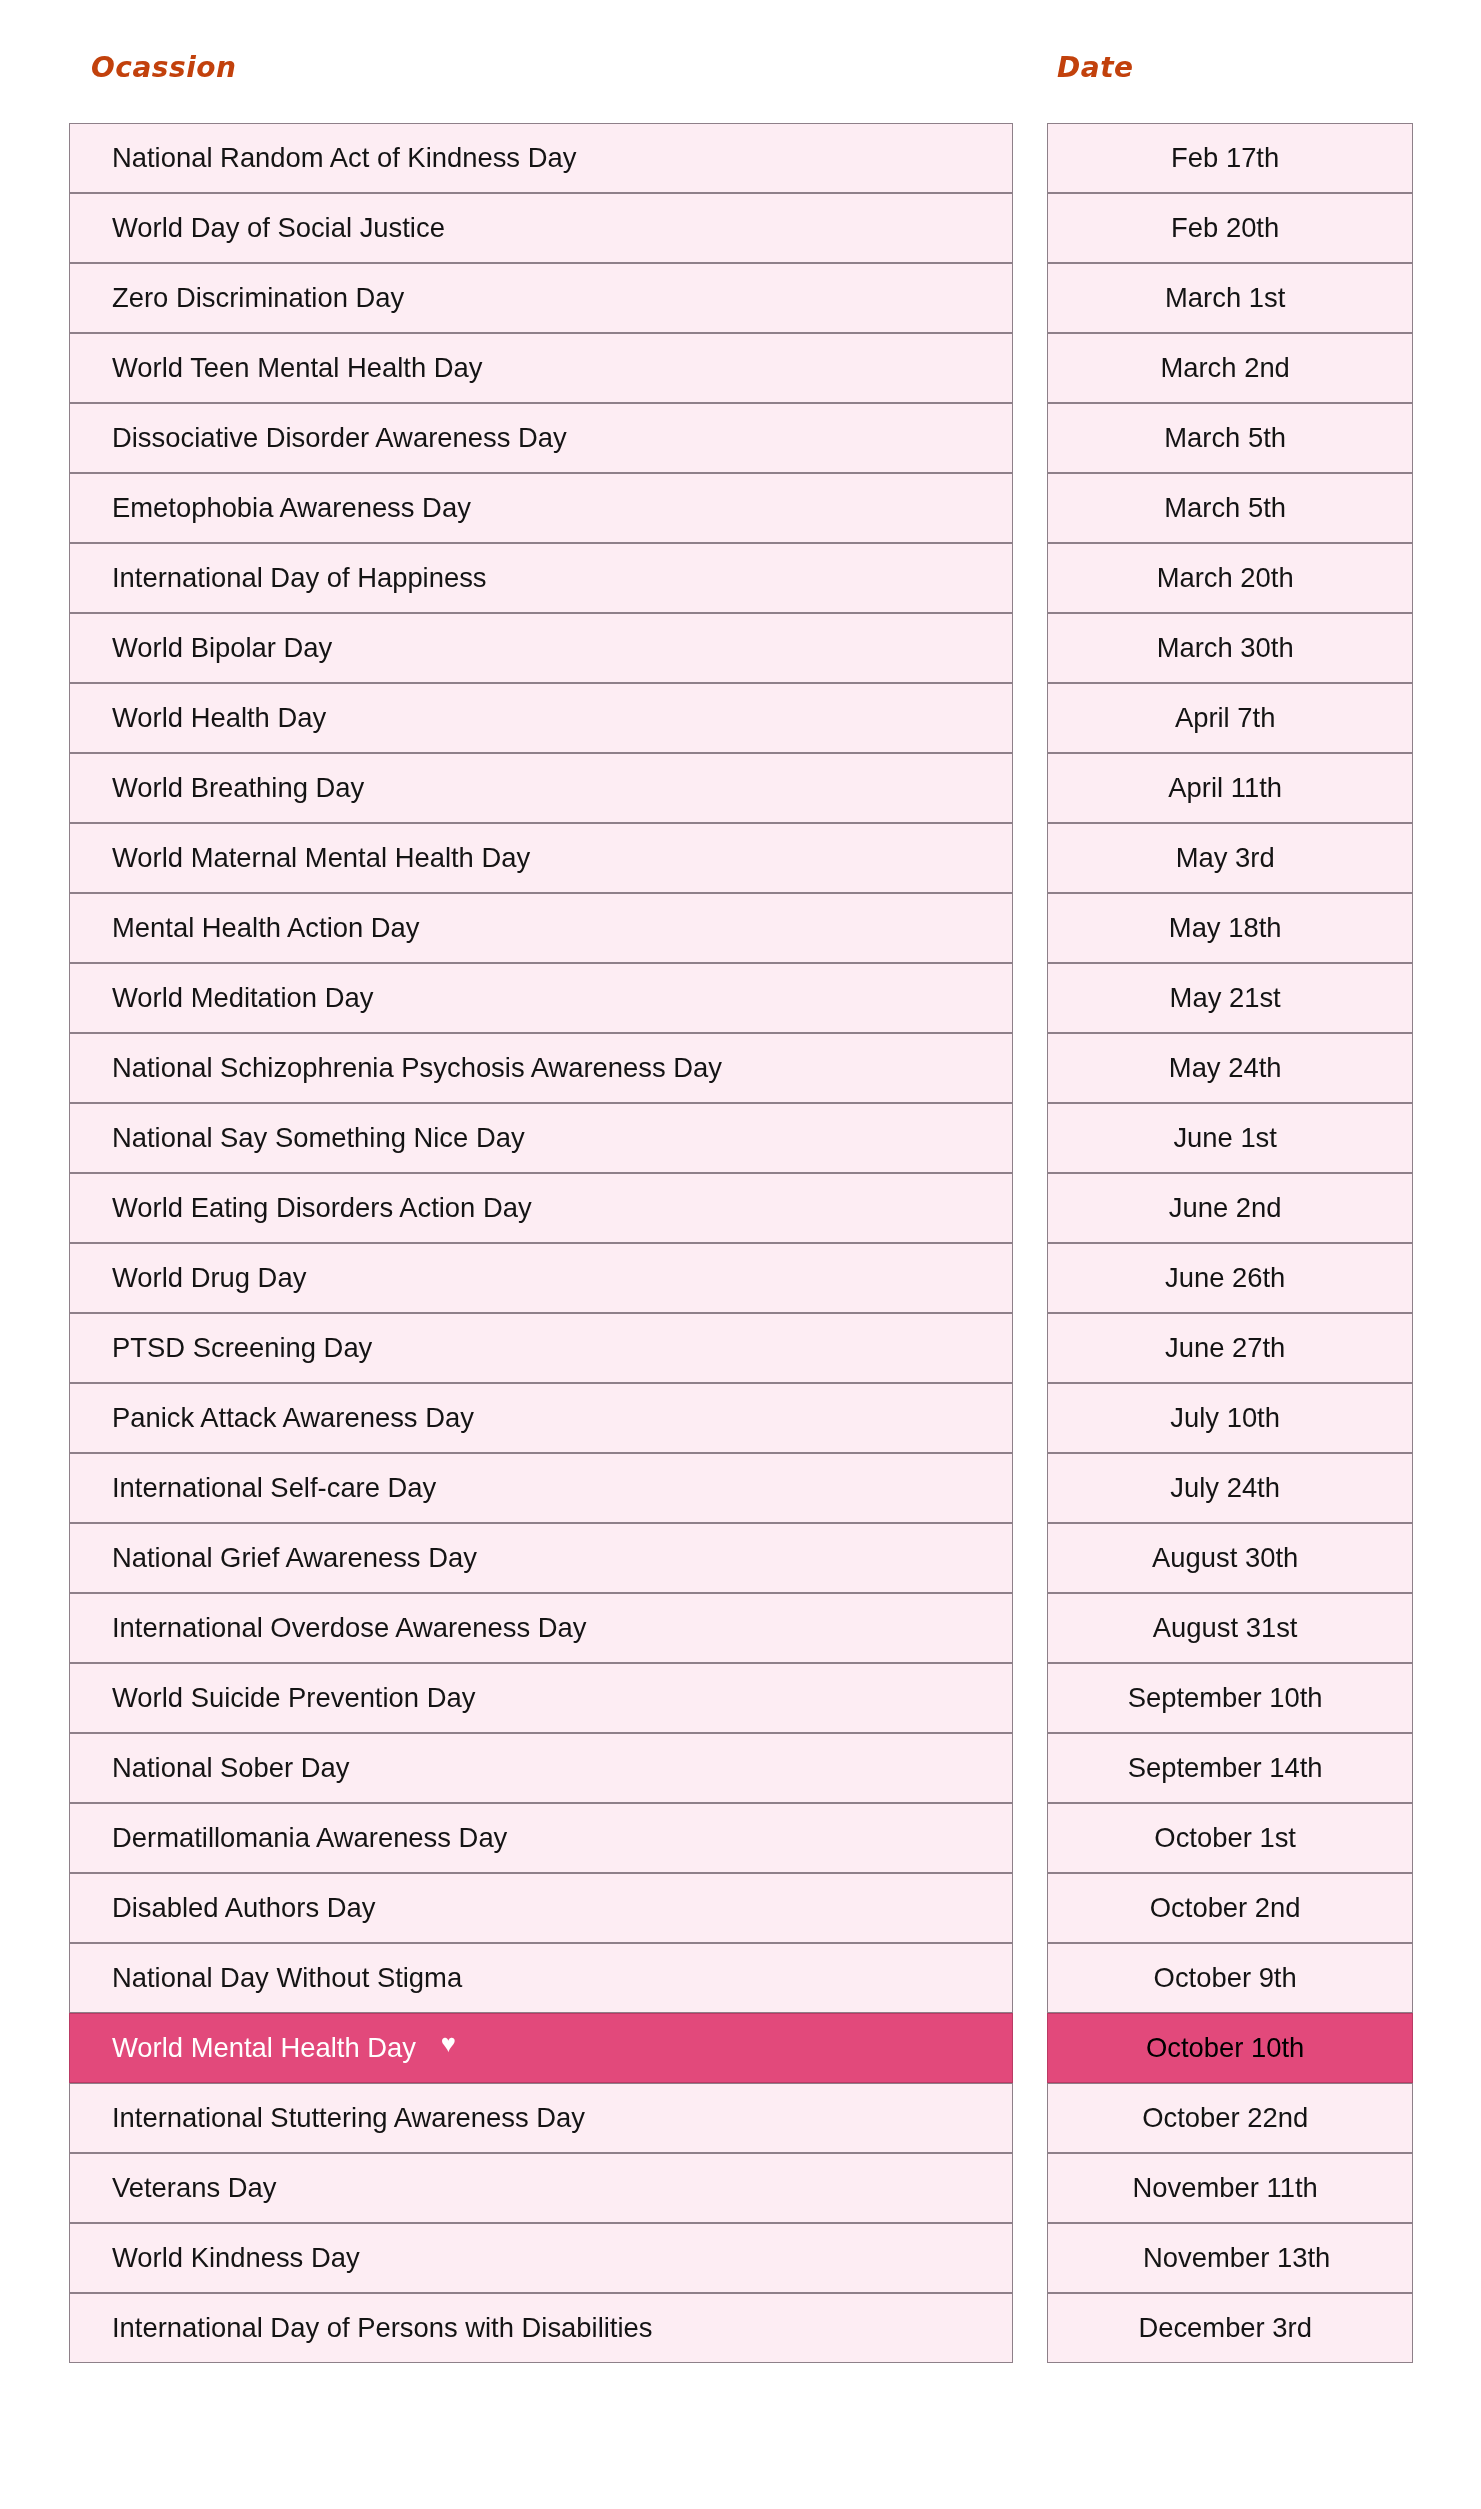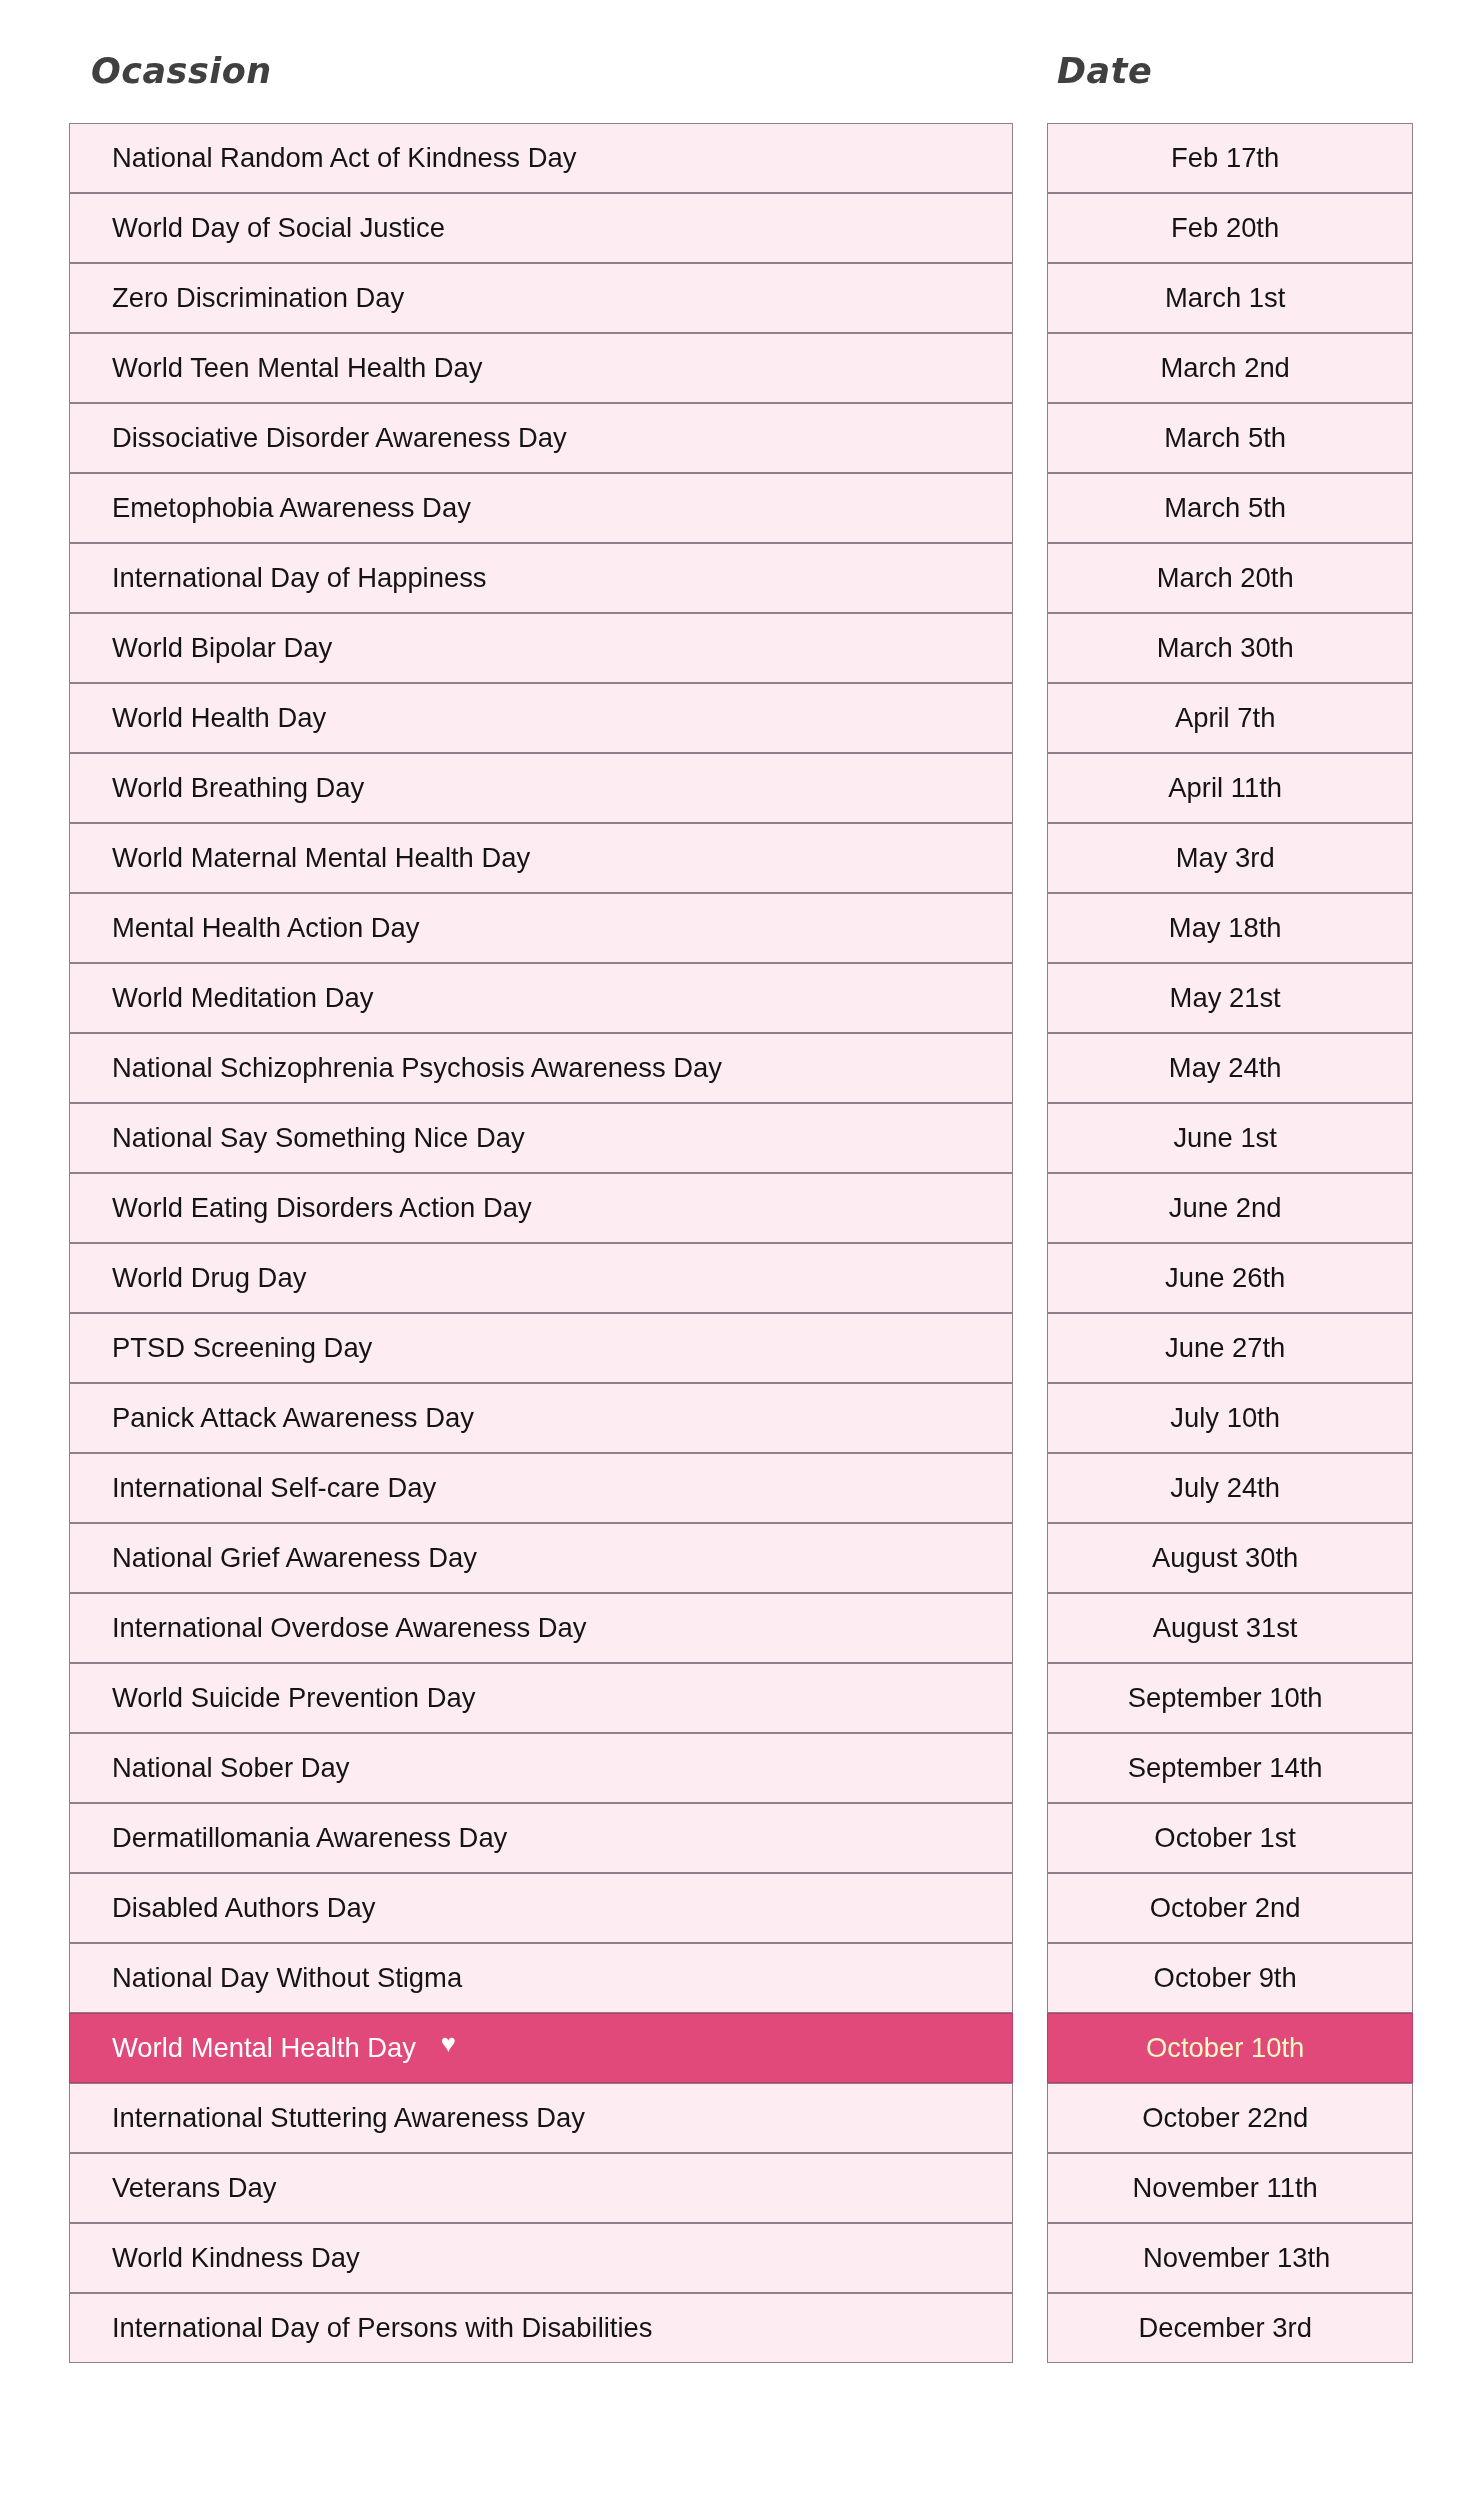--- a/index.html
+++ b/index.html
@@ -20,23 +20,23 @@
     height: 2509px;
     background: #ffffff;
   }
 
   
   .col-header {
     position: absolute;
     font-family: "DejaVu Sans", sans-serif;
     font-style: italic;
     font-weight: 700;
-    font-size: 35px;
+    font-size: 28px;
     letter-spacing: 0.5px;
-    color: #404040;
+    color: #c2410c;
     white-space: nowrap;
   }
   .hdr-occasion { left: 91px;  top: 51px; }
   .hdr-date     { left: 1057px; top: 51px; }
 
   
   .table-area {
     position: absolute;
     left: 0;
     top: 123px;
@@ -243,21 +243,21 @@
         <div class="cell occasion">
           <span class="occ-text">National Day Without Stigma</span>
         </div>
         <div class="spacer"></div>
         <div class="cell date">October 9th</div>
         <div class="cell occasion hi" style="background: rgb(226, 73, 123); color: rgb(255, 255, 255); border-color: rgb(185, 58, 100); gap: 12px;">
           <span class="occ-text">World Mental Health Day</span>
           <span class="heart">♥</span>
         </div>
         <div class="spacer"></div>
-        <div class="cell date" style="background: rgb(226, 73, 123); color: #fef9c3; border-color: rgb(185, 58, 100);">October 10th</div>
+        <div class="cell date" style="background: rgb(226, 73, 123); color: #000000; border-color: rgb(185, 58, 100);">October 10th</div>
         <div class="cell occasion">
           <span class="occ-text">International Stuttering Awareness Day</span>
         </div>
         <div class="spacer"></div>
         <div class="cell date">October 22nd</div>
         <div class="cell occasion">
           <span class="occ-text">Veterans Day</span>
         </div>
         <div class="spacer"></div>
         <div class="cell date">November 11th</div>

